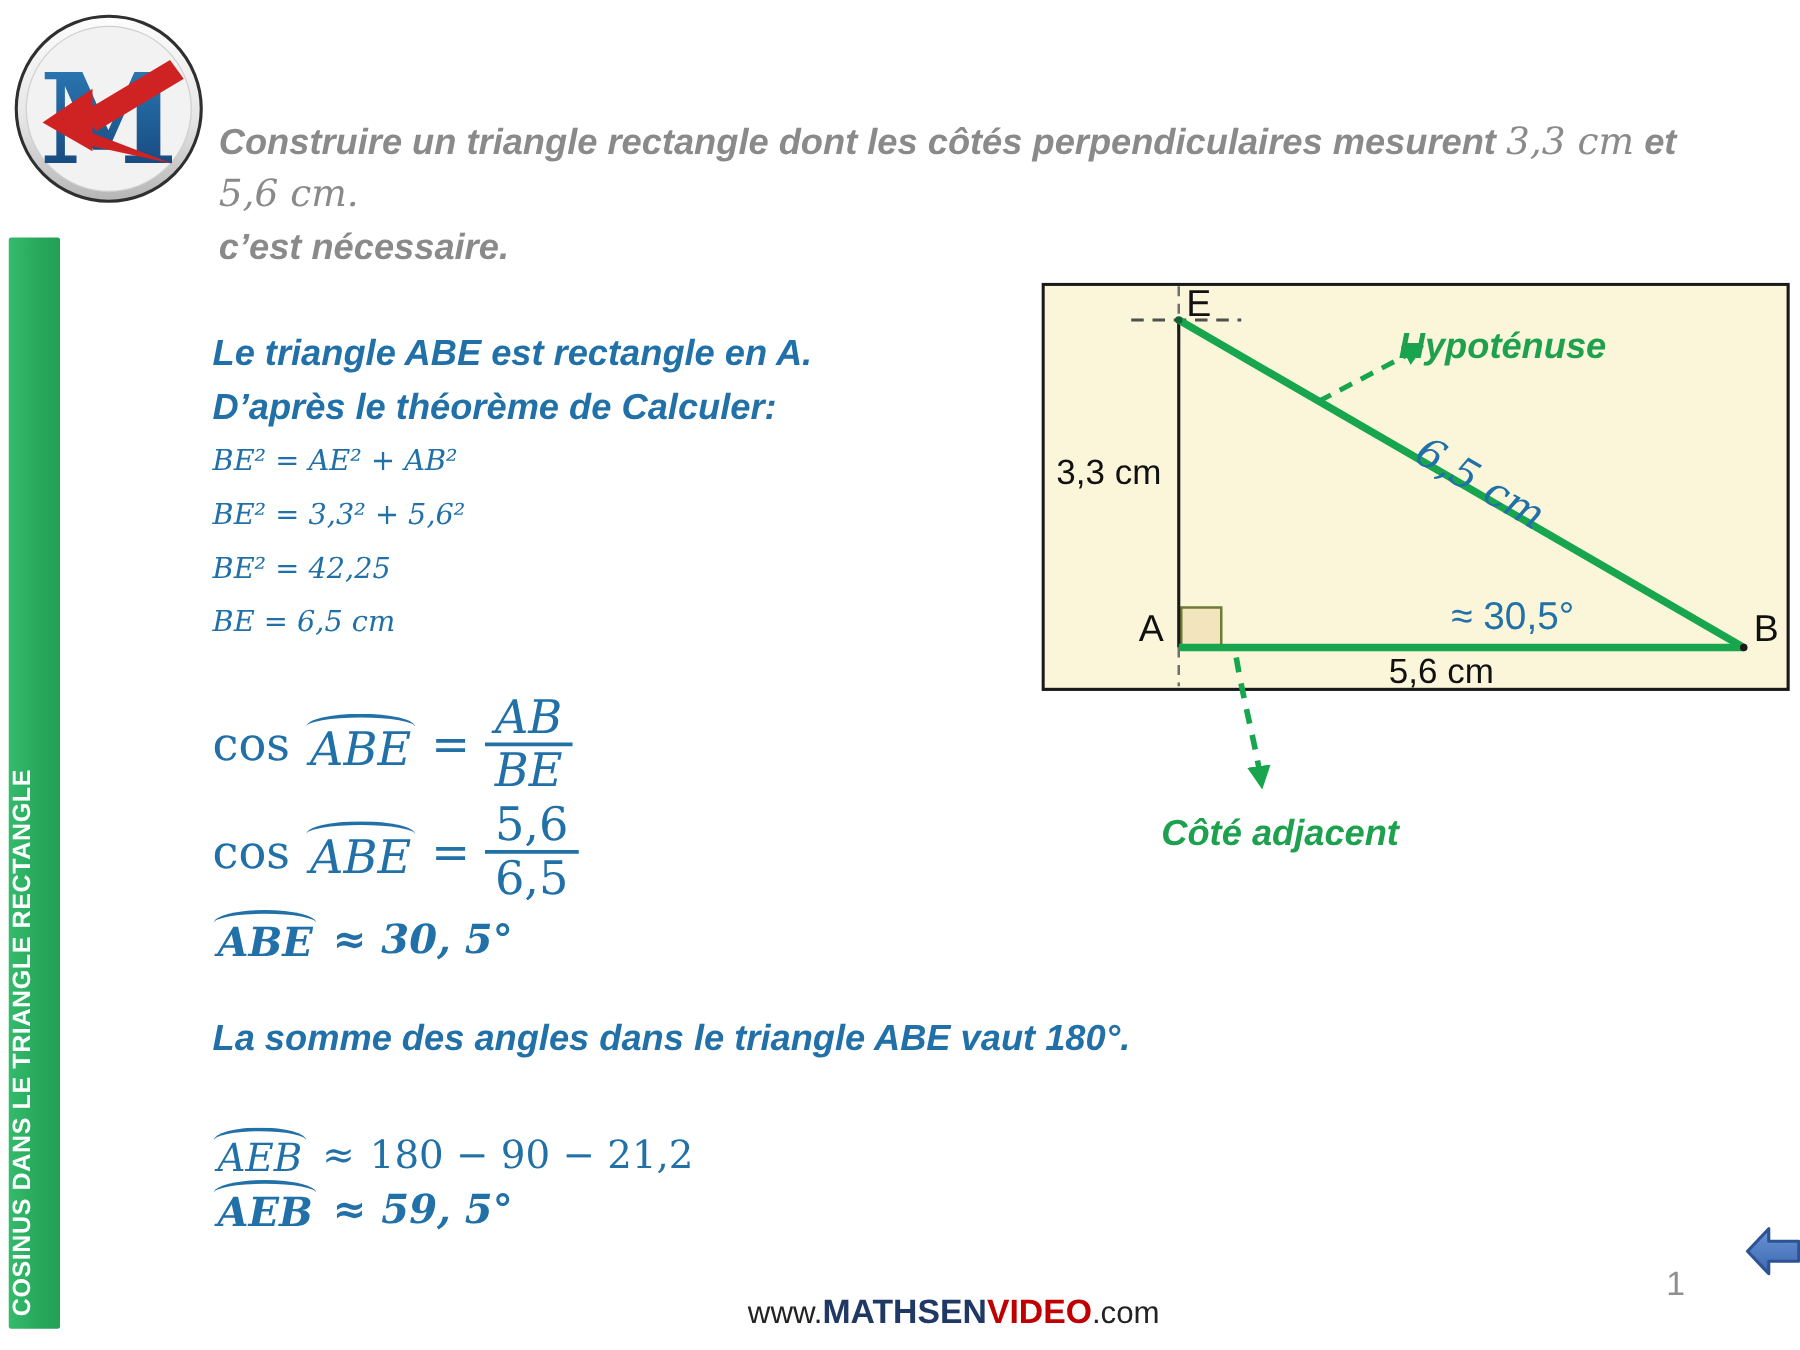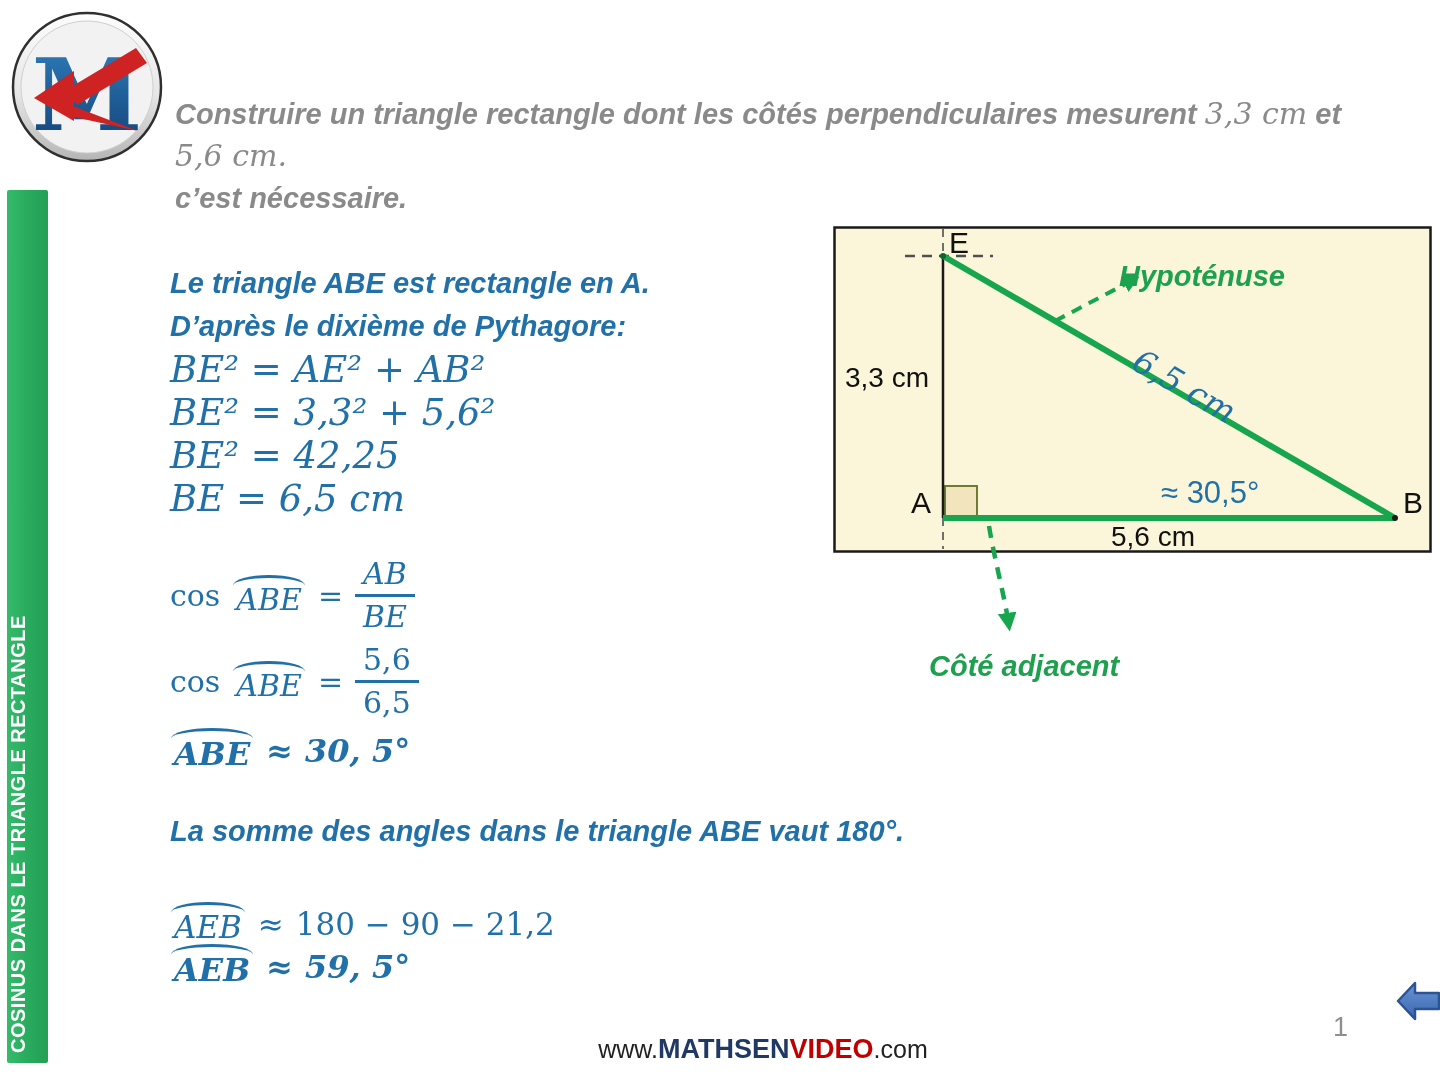--- a/index.html
+++ b/index.html
@@ -15,25 +15,25 @@
 
   
   .problem{position:absolute;left:175px;top:93px;width:1255px;color:#8a8a8a;
            font-style:italic;font-size:29px;line-height:42px;font-weight:600;}
   .serifmath{font-family:"DejaVu Serif",serif;font-weight:normal;font-size:30px;}
 
   
   .blue{color:#2171a8;}
   .intro{position:absolute;left:170px;top:262px;width:700px;font-size:29px;line-height:43px;
          font-style:italic;font-weight:600;}
-  .eqline{font-family:"DejaVu Serif",serif;font-style:italic;font-weight:normal;font-size:37px;}
+  .eqline{font-family:"DejaVu Serif",serif;font-style:italic;font-weight:normal;font-size:23px;}
 
   .cosblock{position:absolute;left:170px;top:556px;width:560px;height:230px;}
   .cosline{position:absolute;left:0;display:flex;align-items:center;gap:12px;
-           font-family:"DejaVu Serif",serif;font-style:italic;font-size:30px;color:#2171a8;}
+           font-family:"DejaVu Serif",serif;font-style:italic;font-size:37px;color:#2171a8;}
   .rm{font-style:normal;}
   .frac{display:inline-flex;flex-direction:column;text-align:center;line-height:36px;}
   .frac .num{border-bottom:3px solid currentColor;padding:0 8px 2px;}
   .frac .den{padding-top:2px;}
   .hat{position:relative;display:inline-block;padding:7px 4px 0;}
   .hat::before{content:"";position:absolute;left:1px;right:1px;top:0;height:10px;
                border-top:3px solid currentColor;border-radius:100% 100% 0 0/160% 160% 0 0;}
   .bold{font-weight:bold;}
 
   .sumblock{position:absolute;left:170px;top:815px;width:900px;color:#2171a8;}
@@ -85,21 +85,21 @@
   </div>
 
   <div class="problem">
     <div><span>Construire un triangle rectangle dont les côtés perpendiculaires mesurent </span><span class="serifmath">3,3 cm</span><span> et</span></div>
     <div><span class="serifmath">5,6 cm.</span></div>
     <div>c’est nécessaire.</div>
   </div>
 
   <div class="intro blue">
     <div>Le triangle ABE est rectangle en A.</div>
-    <div>D’après le dixième de Pythagore:</div>
+    <div>D’après le théorème de Calculer:</div>
     <div class="eqline">BE² = AE² + AB²</div>
     <div class="eqline">BE² = 3,3² + 5,6²</div>
     <div class="eqline">BE² = 42,25</div>
     <div class="eqline">BE = 6,5 cm</div>
   </div>
 
   <div class="cosblock">
     <div class="cosline" style="top:0;">
       <span class="rm">cos</span>
         <span class="hat">ABE</span>

